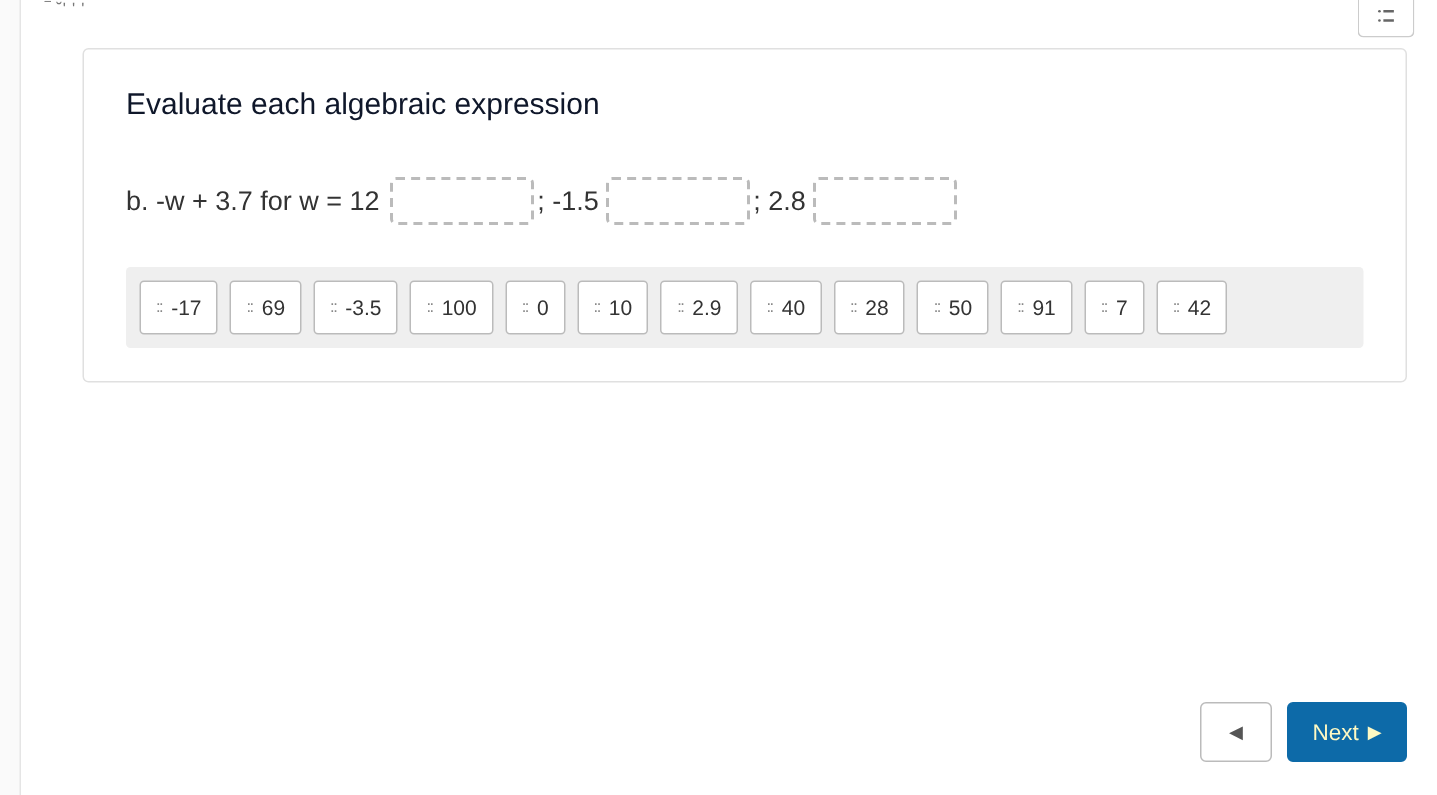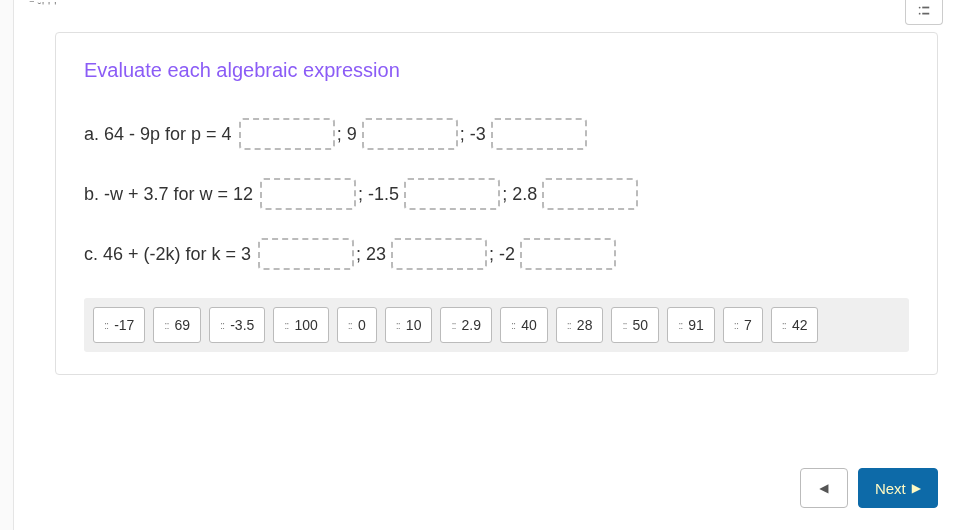--- a/index.html
+++ b/index.html
@@ -45,21 +45,21 @@
     left: 55px;
     right: 20px;
     top: 32px;
     border: 1px solid #e0e0e0;
     border-radius: 4px;
     padding: 26px 28px 22px 28px;
     background: #fff;
   }
   .prompt {
     font-size: 20px;
-    color: #8b5cf6;
+    color: #0f172a;
     margin-bottom: 36px;
   }
   .row {
     display: flex;
     align-items: center;
     margin-bottom: 28px;
     font-size: 18px;
     color: #333;
   }
   .row-label {
@@ -166,30 +166,22 @@
         <line x1="6" y1="11" x2="14" y2="11"></line>
       </svg>
     </span>
   </div>
 
   <div class="card">
     <div class="prompt">Evaluate each algebraic expression</div>
 
     <div id="rows-host">
         <div class="row">
-          <span class="row-label">a. 64 - 9p for p = 4</span>
-          <span class="row-fill">&nbsp;<span class="slot"></span><span class="sep">; 9</span><span class="slot"></span><span class="sep">; -3</span><span class="slot"></span></span>
-        </div>
-        <div class="row">
           <span class="row-label">b. -w + 3.7 for w = 12</span>
           <span class="row-fill">&nbsp;<span class="slot"></span><span class="sep">; -1.5</span><span class="slot"></span><span class="sep">; 2.8</span><span class="slot"></span></span>
-        </div>
-        <div class="row">
-          <span class="row-label">c. 46 + (-2k) for k = 3</span>
-          <span class="row-fill">&nbsp;<span class="slot"></span><span class="sep">; 23</span><span class="slot"></span><span class="sep">; -2</span><span class="slot"></span></span>
         </div>
       </div>
 
     <div class="bank" id="bank-host">
         <div class="tile">
           <span class="grip">::</span>
           <span>-17</span>
         </div>
         <div class="tile">
           <span class="grip">::</span>

